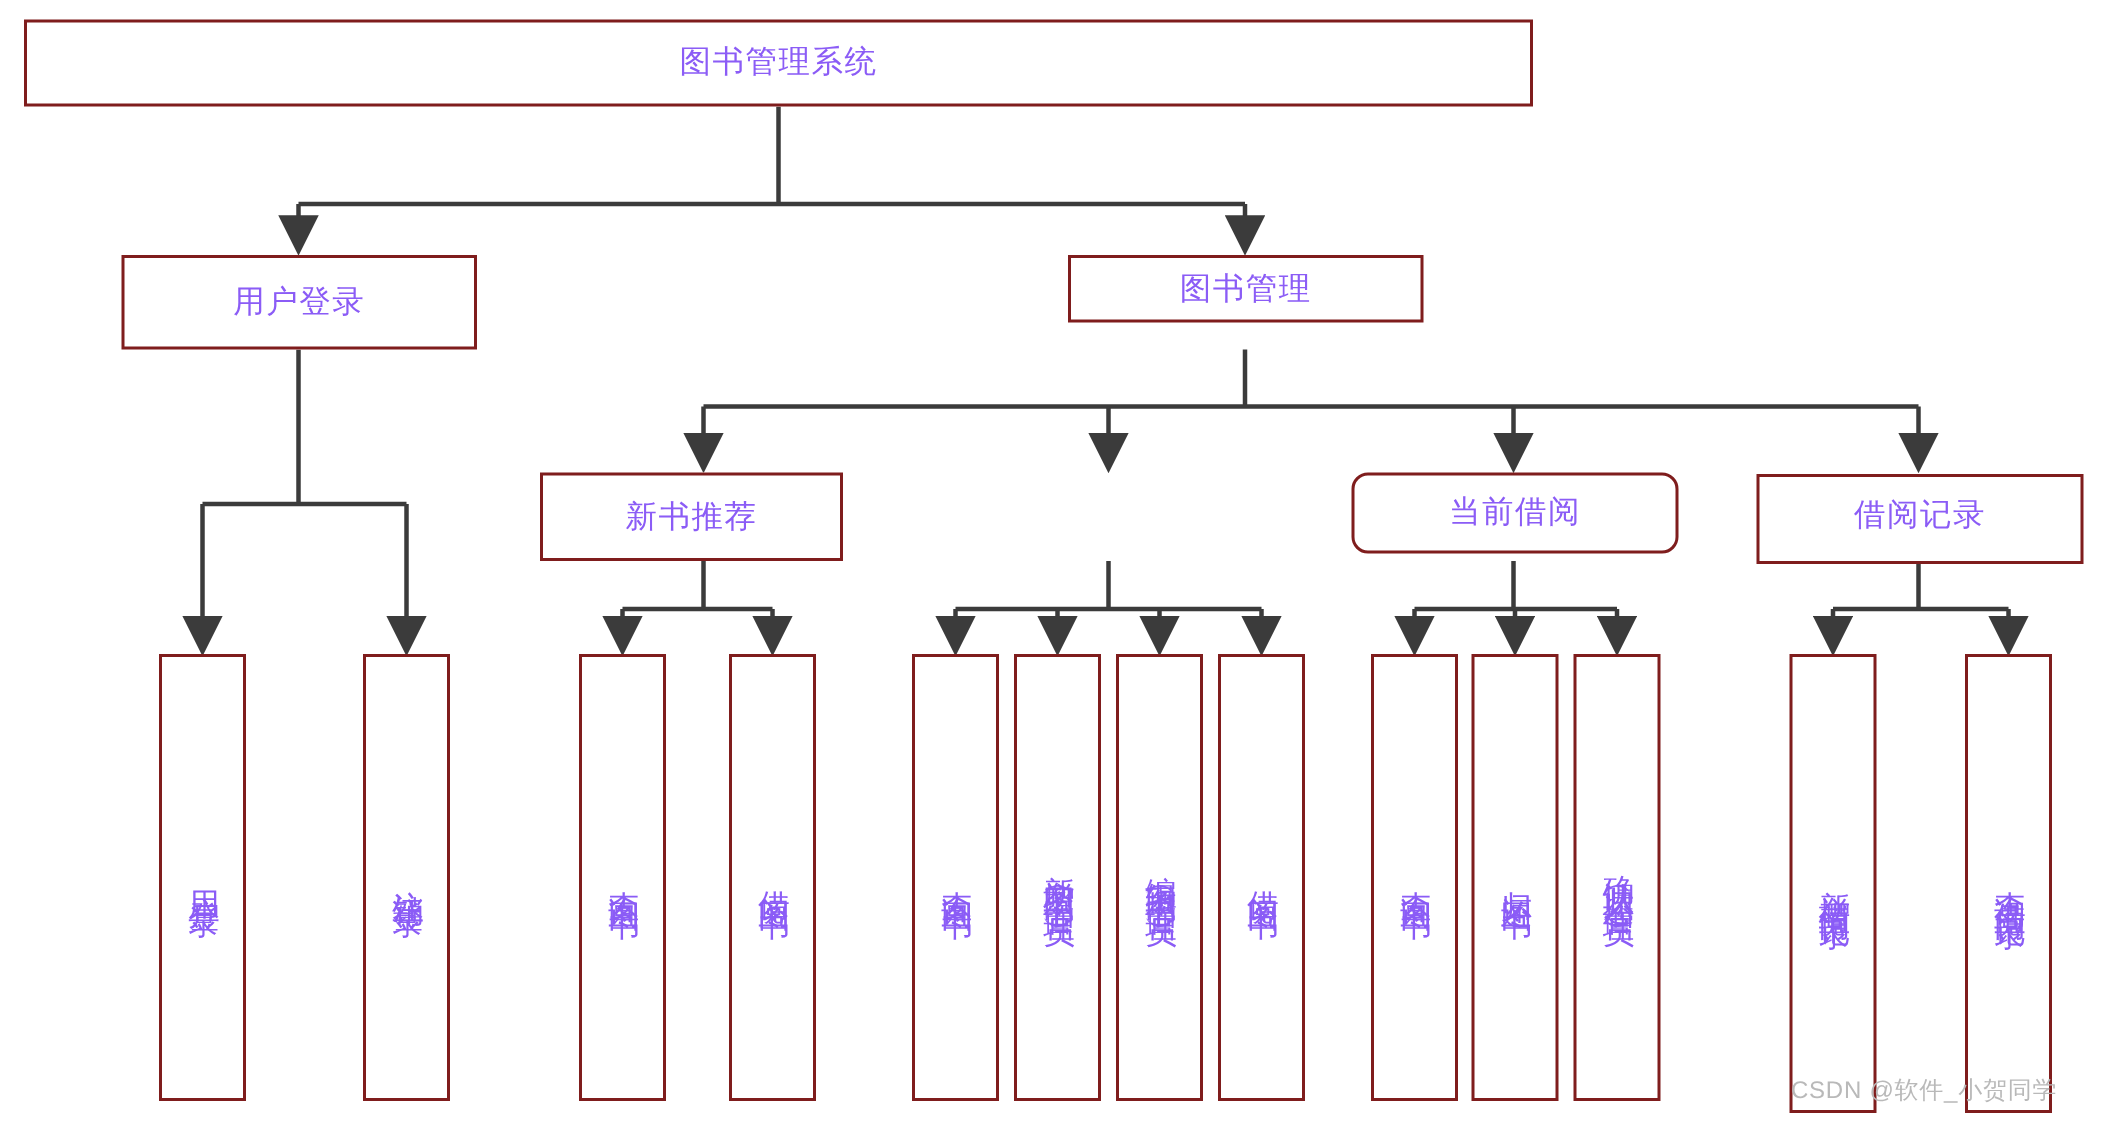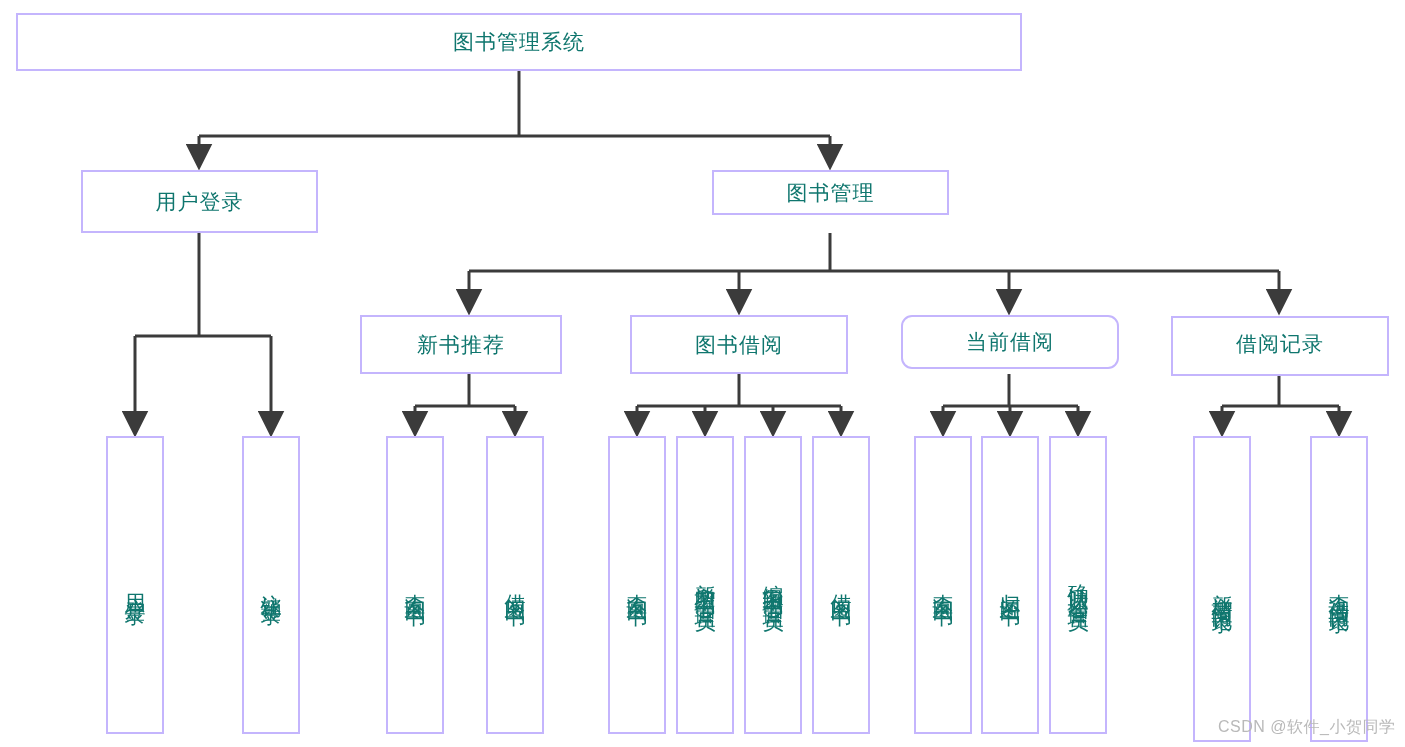--- a/index.html
+++ b/index.html
@@ -20,23 +20,23 @@
   svg#wires {
     position: absolute;
     left: 0; top: 0;
     width: 1405px;
     height: 747px;
     pointer-events: none;
   }
   .node {
     position: absolute;
     box-sizing: border-box;
-    border: 2px solid #c4b5fd;
+    border: 2px solid #7f1d1d;
     background: #ffffff;
-    color: #0f766e;
+    color: #8b5cf6;
     display: flex;
     align-items: center;
     justify-content: center;
     text-align: center;
   }
   .node-h {
     font-size: 21px;
     line-height: 1.1;
     letter-spacing: 1px;
   }
@@ -53,21 +53,20 @@
     justify-content: center;
     padding: 6px 0;
     white-space: nowrap;
   }
   .watermark {
     position: absolute;
     font-size: 16px;
     color: #b9b9b9;
     white-space: nowrap;
     letter-spacing: 0.5px;
-    margin-left: 24px;
   }
 </style>
 </head>
 <body>
 
 <div id="canvas">
 
   <svg id="wires" viewBox="0 0 1405 747">
     <defs>
       <marker id="arrow" viewBox="0 0 12 12" refX="10" refY="6" markerWidth="9" markerHeight="9" orient="auto-start-reverse">
@@ -127,23 +126,20 @@
   </div>
 
   <div class="node node-h" style="left:712px; top:170px; width:237px; height:45px;">
     <span>图书管理</span>
   </div>
 
   <div class="node node-h" style="left:360px; top:315px; width:202px; height:59px;">
     <span>新书推荐</span>
   </div>
 
-  <div class="node node-h" style="left:630px; top:315px; width:218px; height:59px;">
-    <span>图书借阅</span>
-  </div>
 
   <div class="node node-h" style="left:901px; top:315px; width:218px; height:54px;border-radius:11px;">
     <span>当前借阅</span>
   </div>
 
   <div class="node node-h" style="left:1171px; top:316px; width:218px; height:60px;font-family:Liberation Mono, monospace;">
     <span>借阅记录</span>
   </div>
 
   <div class="node node-v" style="left:106px; top:436px; width:58px; height:298px;">

